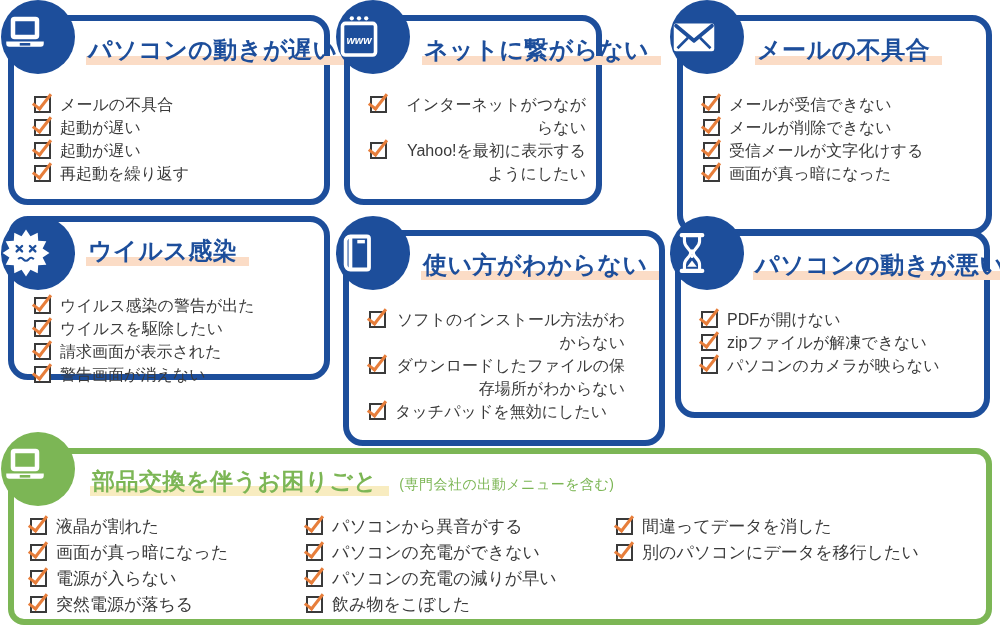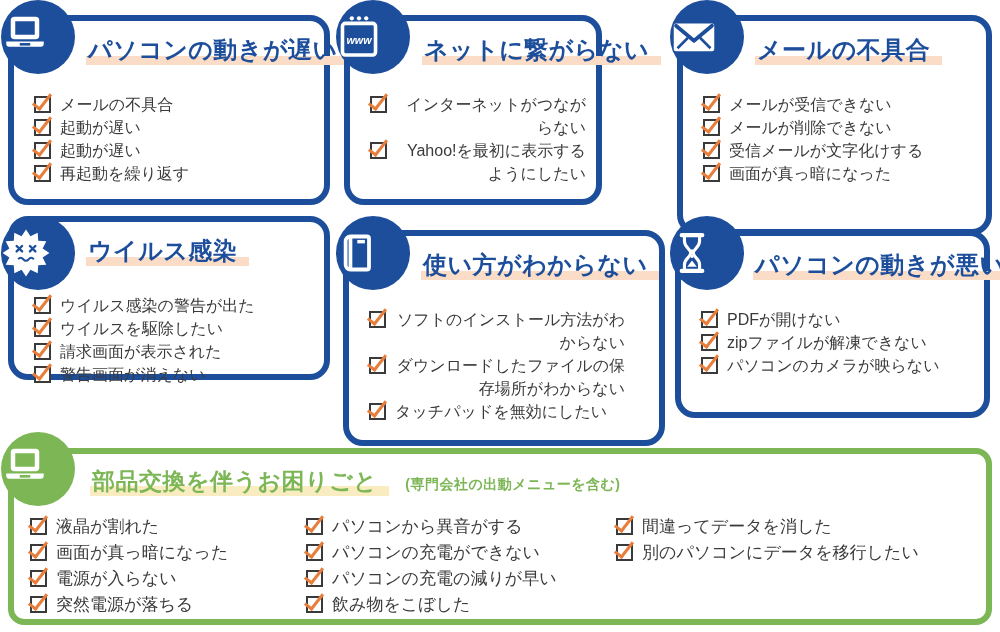--- a/index.html
+++ b/index.html
@@ -17,21 +17,21 @@
 
   
   .card{position:absolute;background:#fff;border:6px solid var(--blue);border-radius:20px;text-align:right;}
   .card.green{border-color:var(--green);border-radius:16px;}
 
   .title{position:absolute;left:72px;top:13px;font-weight:bold;font-size:24px;
     color:var(--blue);letter-spacing:.5px;white-space:nowrap;}
   .hl{background:linear-gradient(transparent 70%, var(--peach) 70%);padding:0 12px 2px 2px;}
   .card.green .title{color:var(--green);left:76px;top:12px;font-size:23px;}
   .card.green .hl{background:linear-gradient(transparent 66%, var(--cream) 66%);}
-  .sub{font-size:14px;font-weight:bold;color:var(--green);margin-left:16px;}
+  .sub{font-size:14px;font-weight:normal;color:var(--green);margin-left:10px;}
 
   .list{position:absolute;top:72px;left:20px;right:10px;list-style:none;}
   .item{display:flex;align-items:flex-start;gap:9px;line-height:23px;
     font-size:16px;color:var(--ink);}
   .card.green .item{line-height:26px;font-size:17px;}
 
   
   .cb{position:relative;flex:0 0 auto;width:17px;height:17px;margin-top:3px;
     border:2.5px solid #3a3a3a;background:#fff;}
   .cb::after{content:"";position:absolute;left:1px;top:-8px;width:7px;height:17px;

